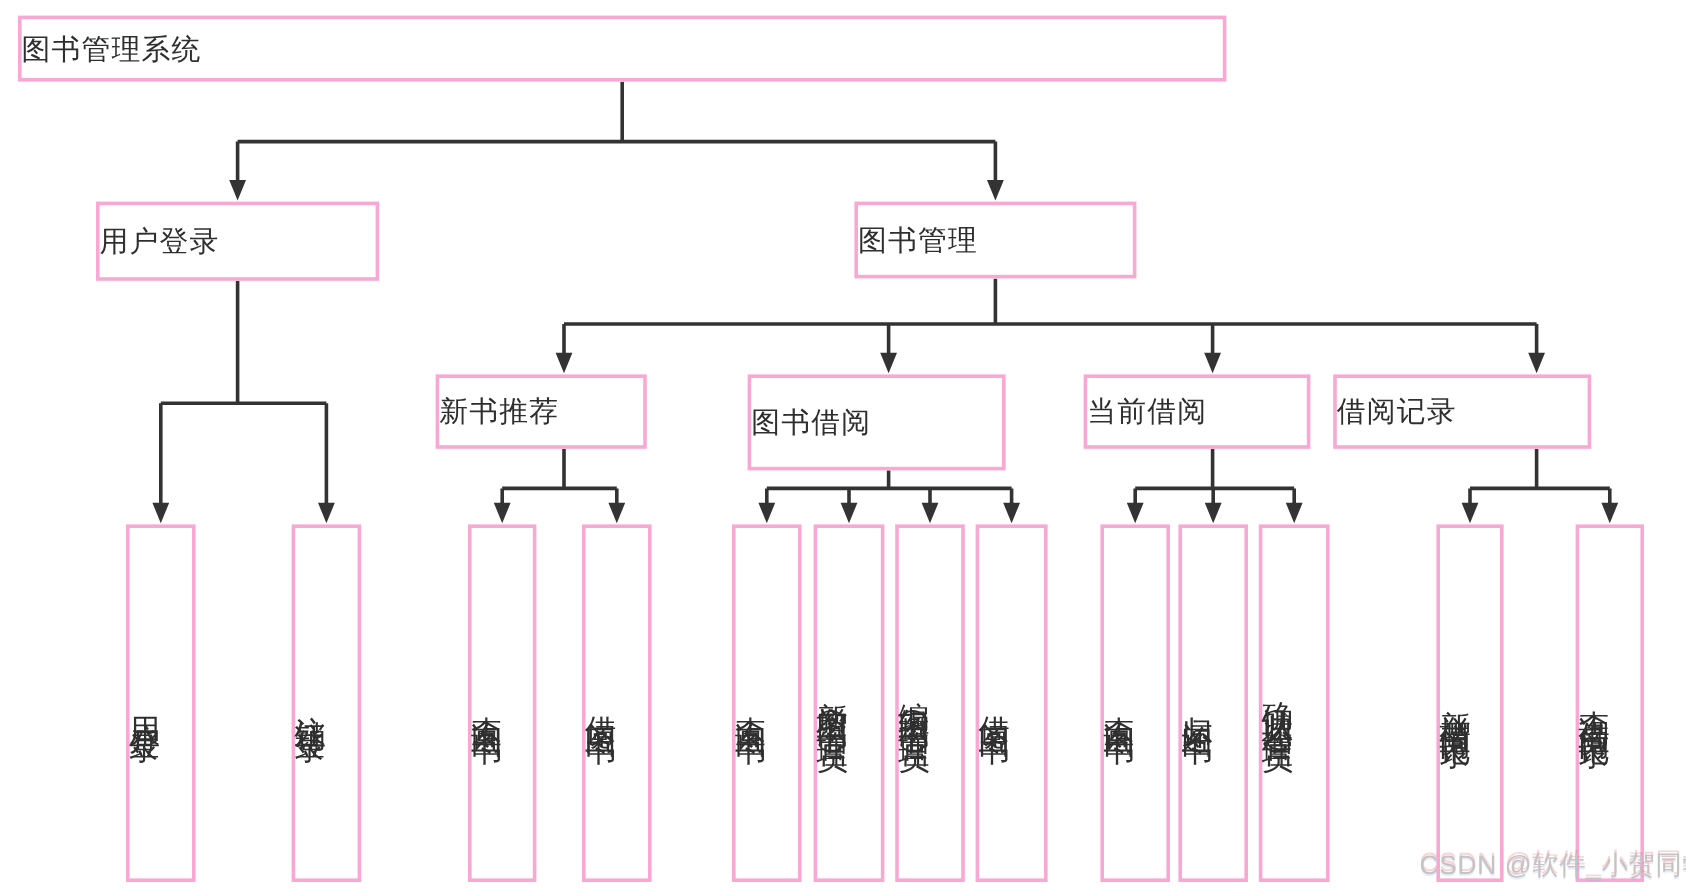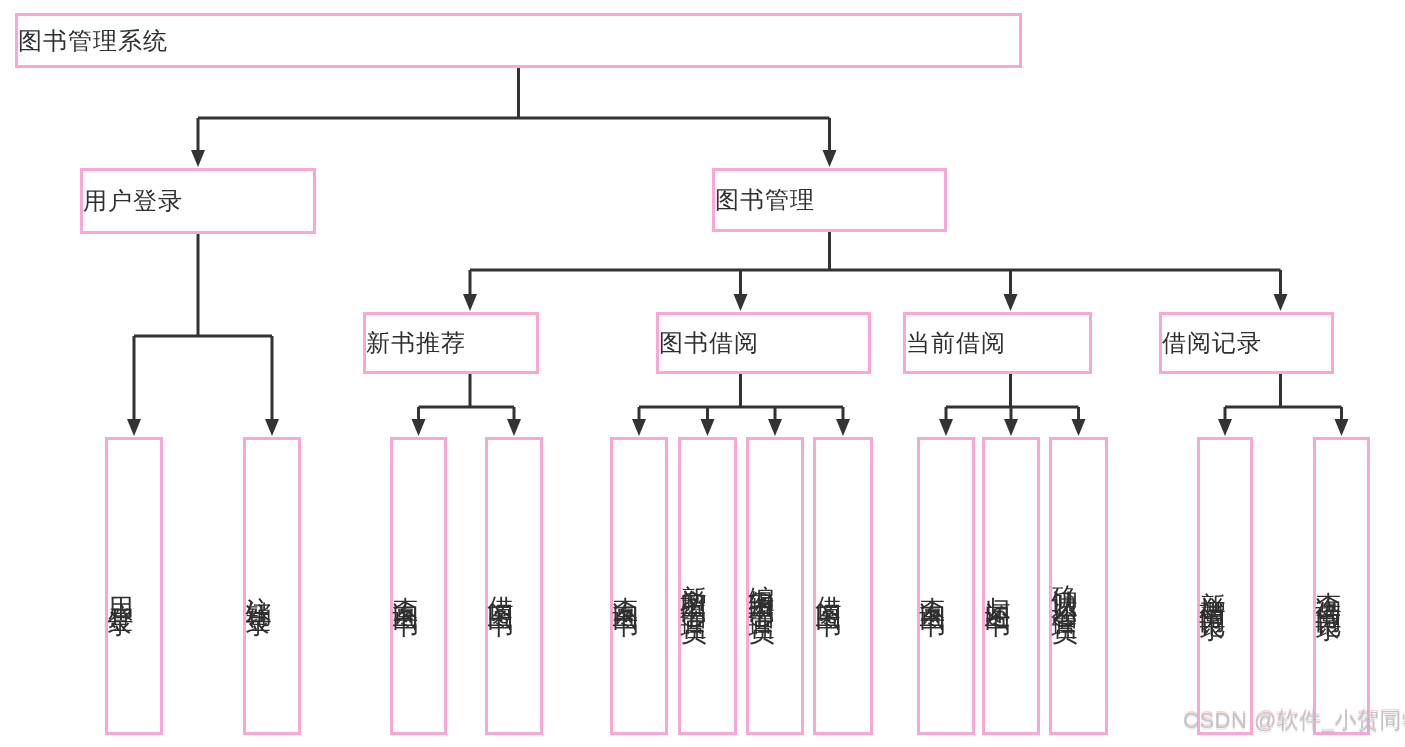--- a/index.html
+++ b/index.html
@@ -119,27 +119,27 @@
   <div class="node hnode" style="left:80px;top:168px;width:236px;height:66px">
     <span>用户登录</span>
   </div>
   <div class="node hnode" style="left:712px;top:168px;width:235px;height:64px">
     <span>图书管理</span>
   </div>
 
   <div class="node hnode" style="left:363px;top:312px;width:176px;height:62px">
     <span>新书推荐</span>
   </div>
-  <div class="node hnode" style="left:656px;top:312px;width:215px;height:62px">
+  <div class="node hnode" style="left:623px;top:312px;width:215px;height:80px">
     <span>图书借阅</span>
   </div>
   <div class="node hnode" style="left:903px;top:312px;width:189px;height:62px">
     <span>当前借阅</span>
   </div>
-  <div class="node hnode" style="left:1159px;top:312px;width:175px;height:62px">
+  <div class="node hnode" style="left:1111px;top:312px;width:215px;height:62px">
     <span>借阅记录</span>
   </div>
 
   <div class="node vnode" style="left:105px;top:437px;width:58px;height:298px">
     <span>用户登录</span>
   </div>
   <div class="node vnode" style="left:243px;top:437px;width:58px;height:298px">
     <span>注销登录</span>
   </div>
 

